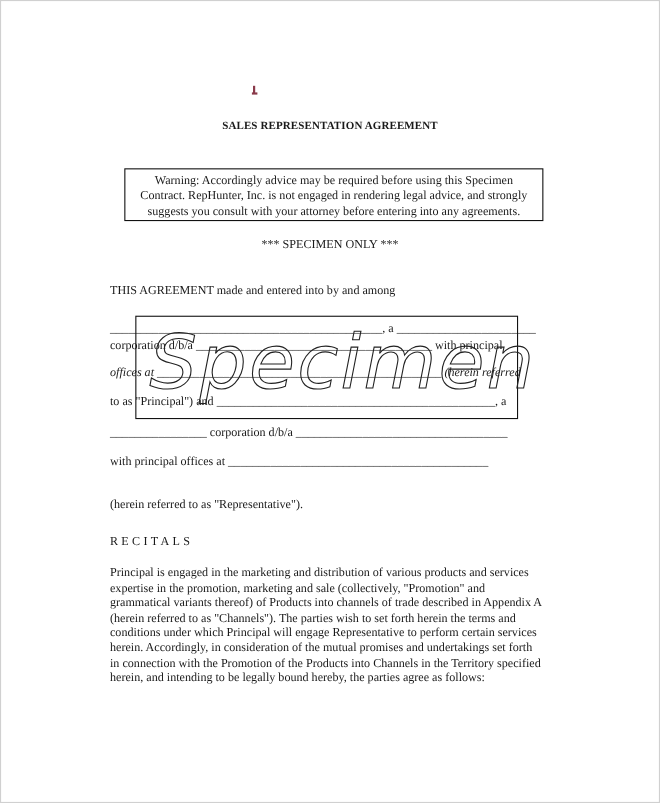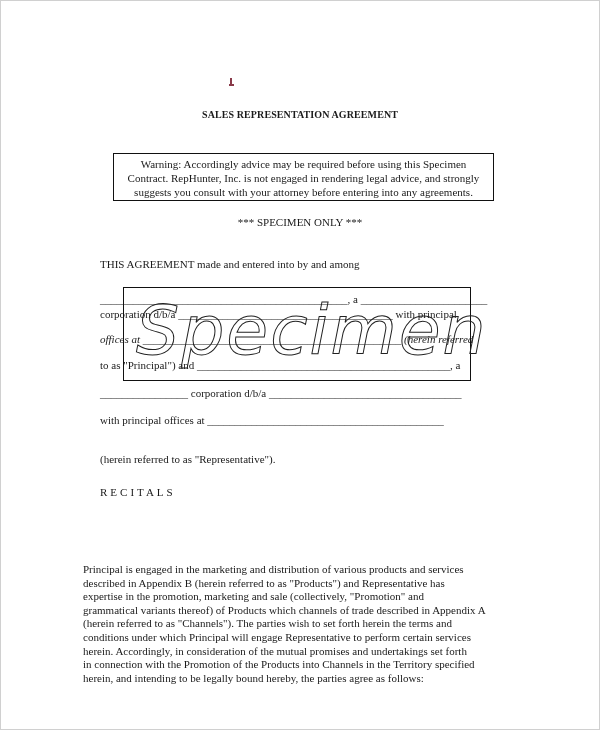--- a/index.html
+++ b/index.html
@@ -28,22 +28,22 @@
     .specimen-only {
       position: absolute; left: 0; width: 600px; top: 216px; text-align: center; font-size: 11px;
     }
     .line {
       position: absolute; left: 100px; font-size: 11px; white-space: pre; line-height: 14px;
     }
     .recitals-heading {
       position: absolute; left: 100px; top: 486px; font-size: 11px; letter-spacing: 3px;
     }
     .para {
-      position: absolute; left: 83px; top: 515px; width: 410px;
-      font-size: 11px; line-height: 13.6px; margin-top: 48px;
+      position: absolute; left: 100px; top: 515px; width: 410px;
+      font-size: 11px; line-height: 13.6px;
     }
     .para span { display: block; white-space: nowrap; }
     .stamp-box {
       position: absolute; left: 123px; top: 287px; width: 348px; height: 94px;
       border: 1.2px solid #111; box-sizing: border-box;
     }
     .stamp-text {
       position: absolute; left: 136px; top: 291px;
       font-family: "DejaVu Sans", sans-serif; font-style: oblique;
       font-size: 68px; line-height: 80px; letter-spacing: 2px;
@@ -79,21 +79,20 @@
 <div class="line" style="top:413px;">with principal offices at ___________________________________________</div>
 <div class="line" style="top:440px;margin-top:12px;">(herein referred to as "Representative").</div>
 
 <div class="stamp-box"></div>
 <div class="stamp-text">Specimen</div>
 
 <div class="recitals-heading">RECITALS</div>
 
 <div class="para">
   <span>Principal is engaged in the marketing and distribution of various products and services</span>
-  <span>described in Appendix B (herein referred to as "Products") and Representative has</span>
   <span>expertise in the promotion, marketing and sale (collectively, "Promotion" and</span>
-  <span>grammatical variants thereof) of Products which channels of trade described in Appendix A</span>
+  <span>grammatical variants thereof) of Products into channels of trade described in Appendix A</span>
   <span>(herein referred to as "Channels"). The parties wish to set forth herein the terms and</span>
   <span>conditions under which Principal will engage Representative to perform certain services</span>
   <span>herein. Accordingly, in consideration of the mutual promises and undertakings set forth</span>
   <span>in connection with the Promotion of the Products into Channels in the Territory specified</span>
   <span>herein, and intending to be legally bound hereby, the parties agree as follows:</span>
 </div>
 
 </body></html>

